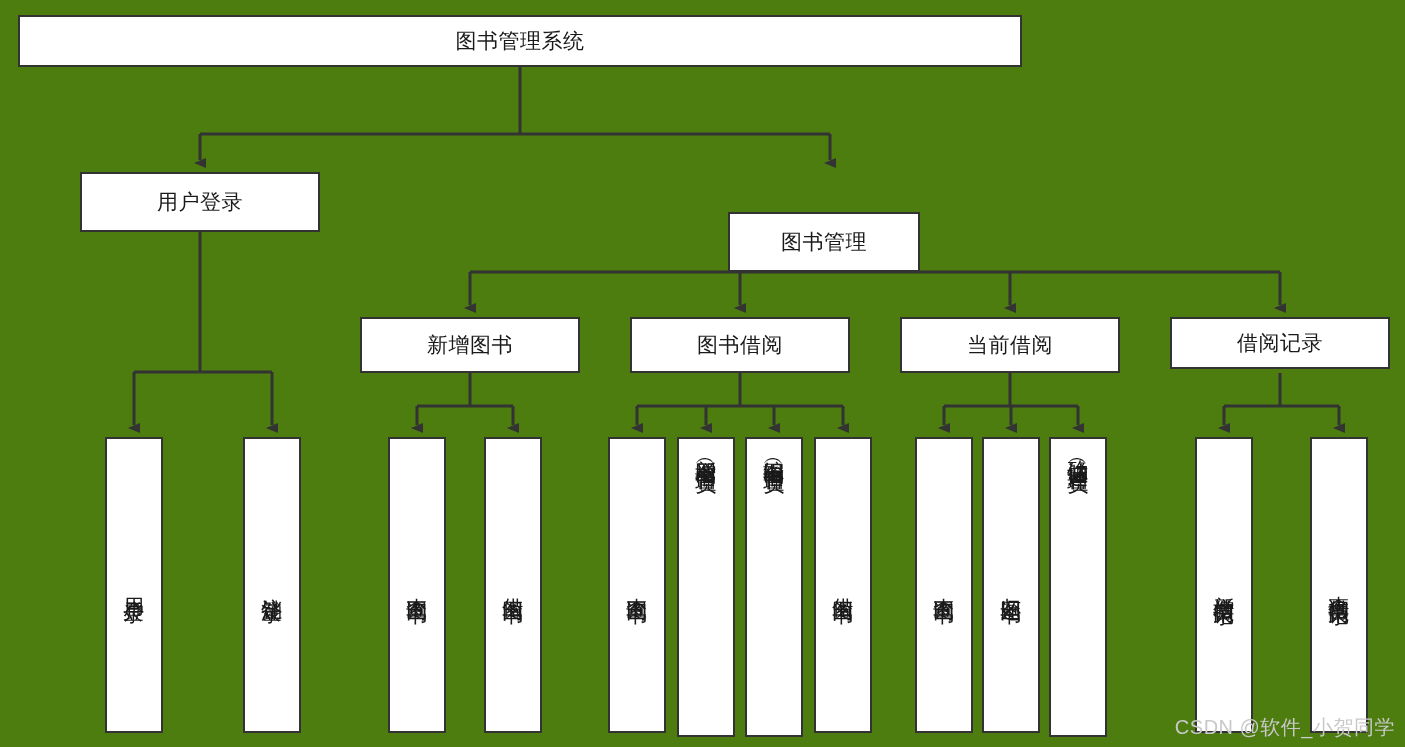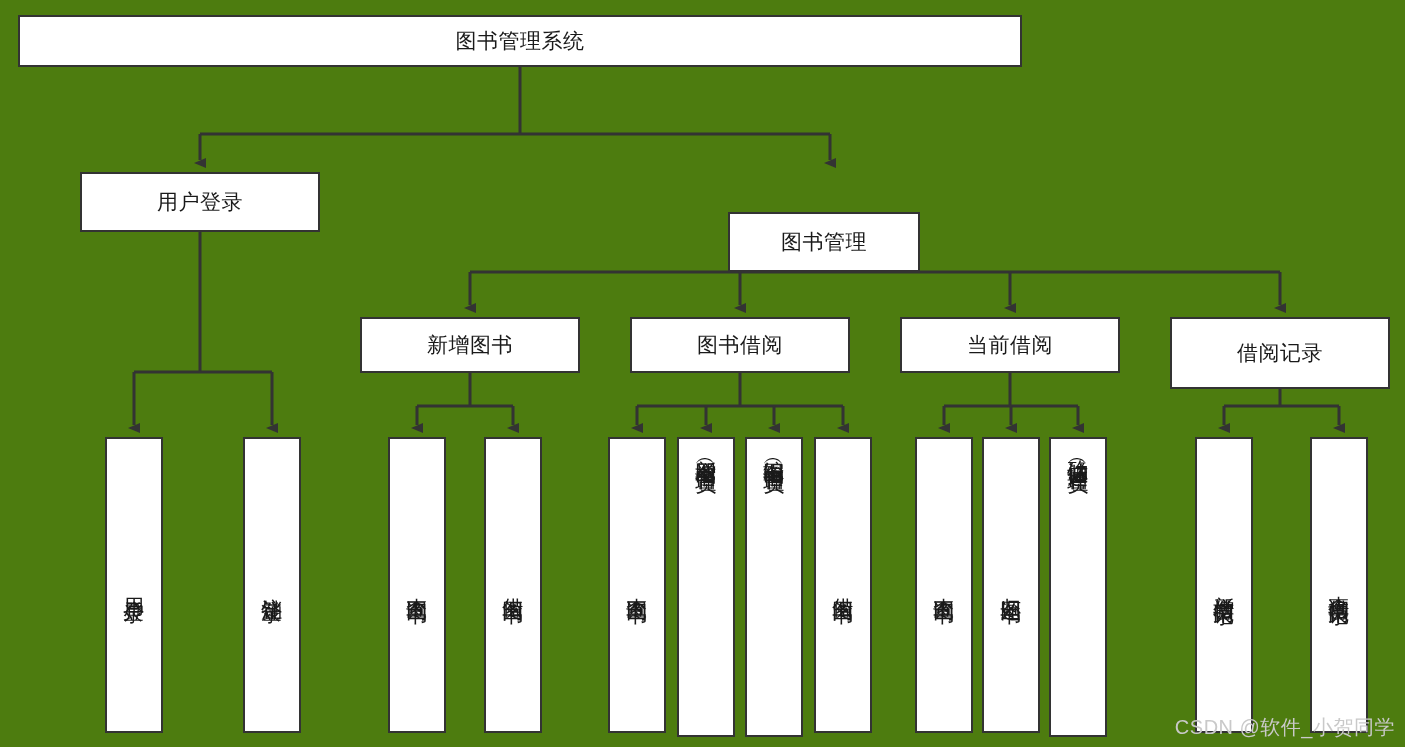--- a/index.html
+++ b/index.html
@@ -151,21 +151,21 @@
   </div>
 
   <div class="node node-h" style="left:630px;top:317px;width:220px;height:56px;text-align:right;">
     <span class="node-label">图书借阅</span>
   </div>
 
   <div class="node node-h" style="left:900px;top:317px;width:220px;height:56px;">
     <span class="node-label">当前借阅</span>
   </div>
 
-  <div class="node node-h" style="left:1170px;top:317px;width:220px;height:72px;">
+  <div class="node node-h" style="left:1170px;top:317px;width:220px;height:52px;">
     <span class="node-label">借阅记录</span>
   </div>
 
   <div class="node node-v" style="left:105px;top:437px;width:58px;height:296px;">
     <span class="node-label">用户登录</span>
   </div>
 
   <div class="node node-v" style="left:243px;top:437px;width:58px;height:296px;">
     <span class="node-label">注销登录</span>
   </div>

